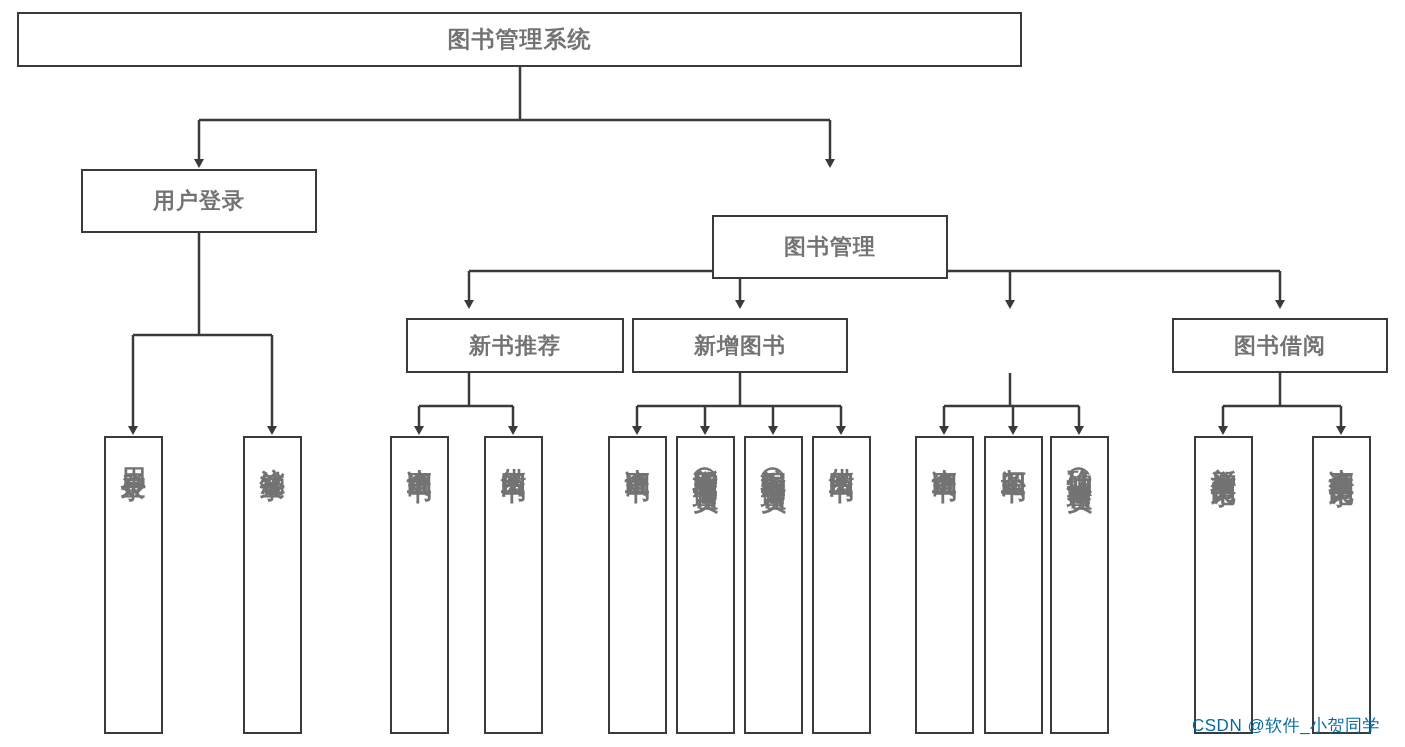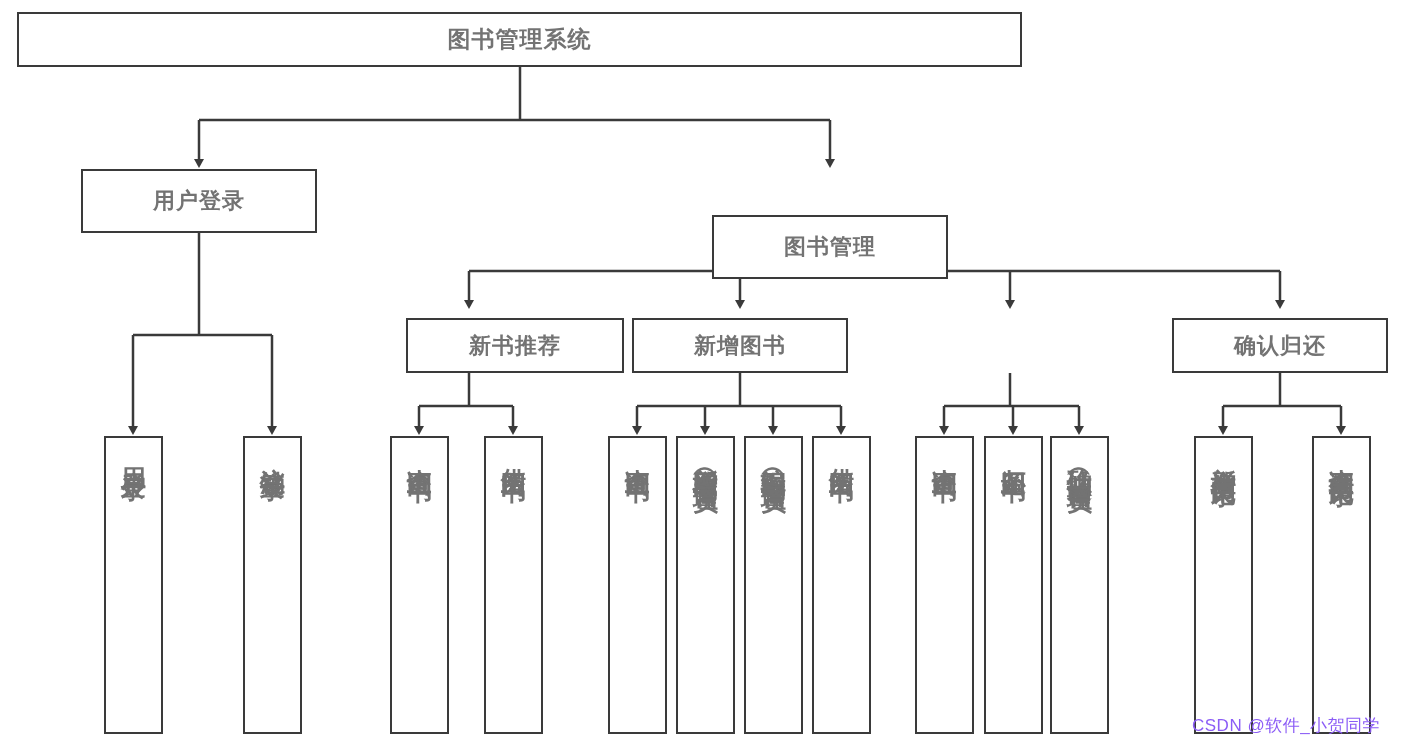--- a/index.html
+++ b/index.html
@@ -63,21 +63,21 @@
     text-orientation: upright;
     font-size: 25px;
     letter-spacing: 3px;
     line-height: 1;
   }
   #watermark {
     position: absolute;
     left: 1192px;
     top: 714px;
     font-size: 17px;
-    color: #8b5cf6;
+    color: #0369a1;
     white-space: nowrap;
     letter-spacing: 0.5px;
   }
 </style>
 </head>
 <body>
 
 <div id="diagram-root">
 
   <svg id="wire-layer" viewBox="0 0 1405 747" xmlns="http://www.w3.org/2000/svg">
@@ -143,21 +143,21 @@
     <span class="node-label">图书管理</span>
   </div>
 
   <div class="node horiz" style="left:360px; top:318px; width:218px; height:55px;margin-left:46px;">
     <span class="node-label">新书推荐</span>
   </div>
   <div class="node horiz" style="left:632px; top:318px; width:216px; height:55px;">
     <span class="node-label">新增图书</span>
   </div>
   <div class="node horiz" style="left:1172px; top:318px; width:216px; height:55px;">
-    <span class="node-label">确认归还</span>
+    <span class="node-label">图书借阅</span>
   </div>
 
   <div class="node vert" style="left:104px; top:436px; width:59px; height:298px;">
     <span class="node-label">用户登录</span>
   </div>
   <div class="node vert" style="left:243px; top:436px; width:59px; height:298px;">
     <span class="node-label">注销登录</span>
   </div>
 
   <div class="node vert" style="left:390px; top:436px; width:59px; height:298px;">

